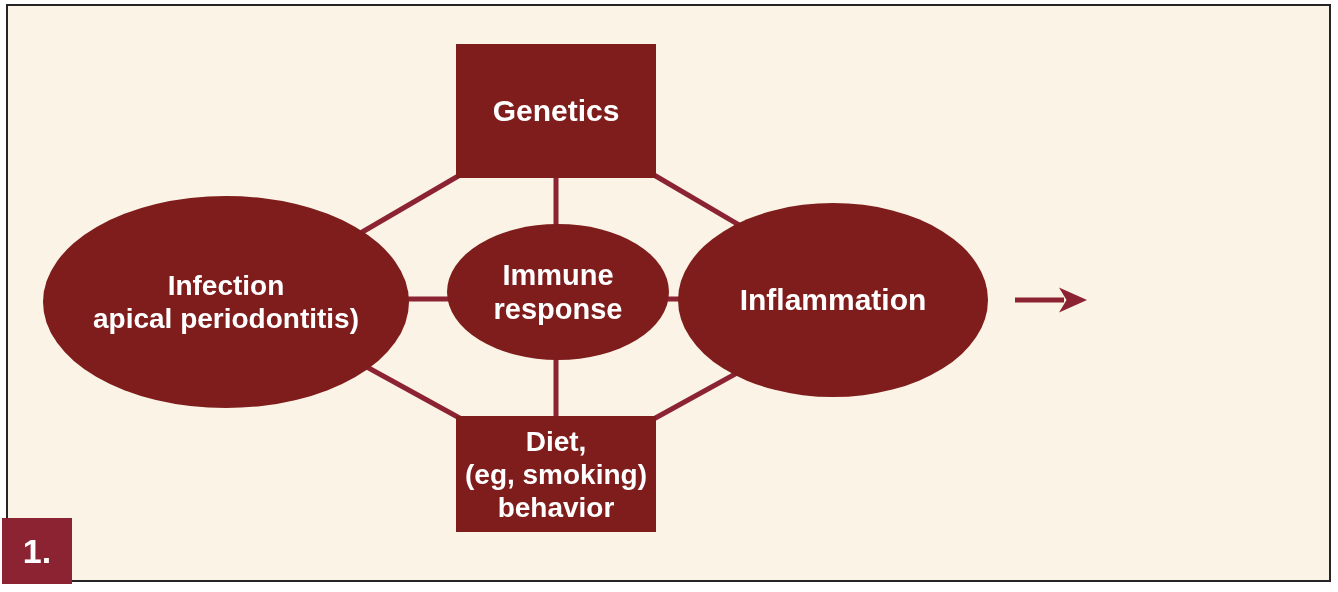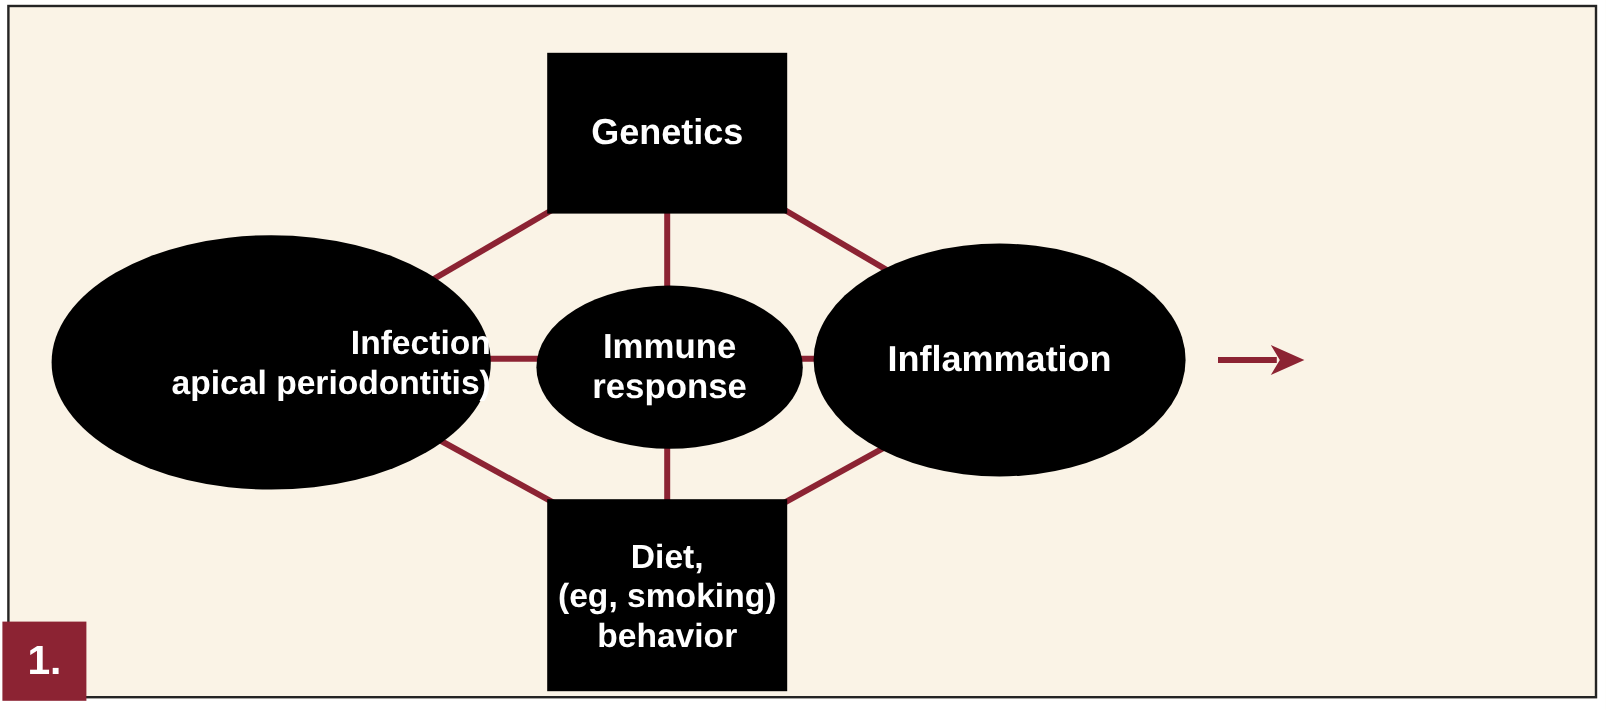--- a/index.html
+++ b/index.html
@@ -21,36 +21,36 @@
   }
   .edges {
     position: absolute;
     left: 0; top: 0;
     z-index: 2;
   }
   .edges line { stroke: #8C2333; stroke-width: 5; }
   .edges polygon { fill: #8C2333; }
   .node {
     position: absolute;
-    background: #000000;
+    background: #7f1d1d;
     color: #ffffff;
     font-weight: bold;
     display: flex;
     flex-direction: column;
     align-items: center;
     justify-content: center;
     text-align: center;
     z-index: 3;
   }
   .ellipse { border-radius: 50%; }
   .node-genetics     { left: 456px; top: 44px;  width: 200px; height: 134px; font-size: 30px; }
-  .node-infection    { left: 43px;  top: 196px; width: 366px; height: 212px; font-size: 28px; line-height: 33px; align-items: flex-end; }
-  .node-immune       { left: 447px; top: 238px; width: 222px; height: 136px; font-size: 29px; line-height: 34px; }
+  .node-infection    { left: 43px;  top: 196px; width: 366px; height: 212px; font-size: 28px; line-height: 33px; }
+  .node-immune       { left: 447px; top: 224px; width: 222px; height: 136px; font-size: 29px; line-height: 34px; }
   .node-inflammation { left: 678px; top: 203px; width: 310px; height: 194px; font-size: 30px; }
-  .node-diet         { left: 456px; top: 416px; width: 200px; height: 160px; font-size: 28px; line-height: 33px; }
+  .node-diet         { left: 456px; top: 416px; width: 200px; height: 116px; font-size: 28px; line-height: 33px; }
   .node-stroke       { left: 1087px; top: 234px; width: 203px; height: 138px; border-radius: 34px; font-size: 30px; }
   .fig-badge {
     position: absolute;
     left: 2px; top: 518px;
     width: 70px; height: 66px;
     background: #8C2333;
     color: #ffffff;
     font-weight: bold;
     font-size: 34px;
     display: flex;

